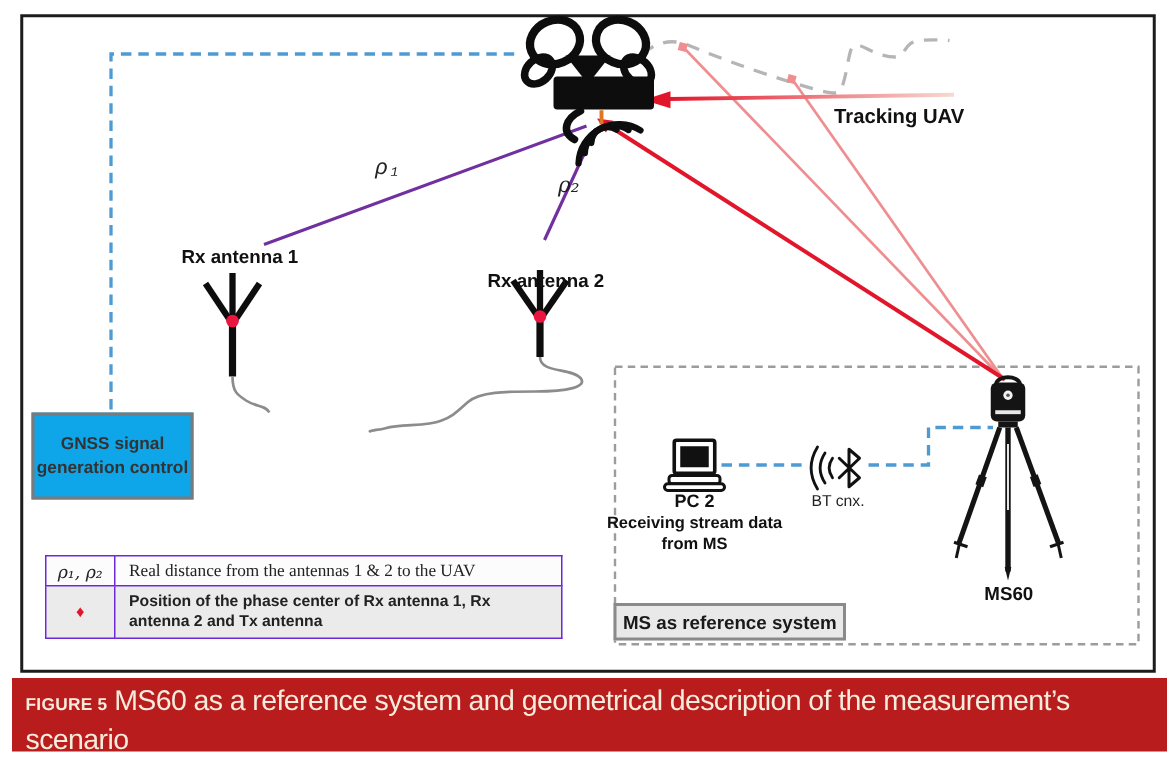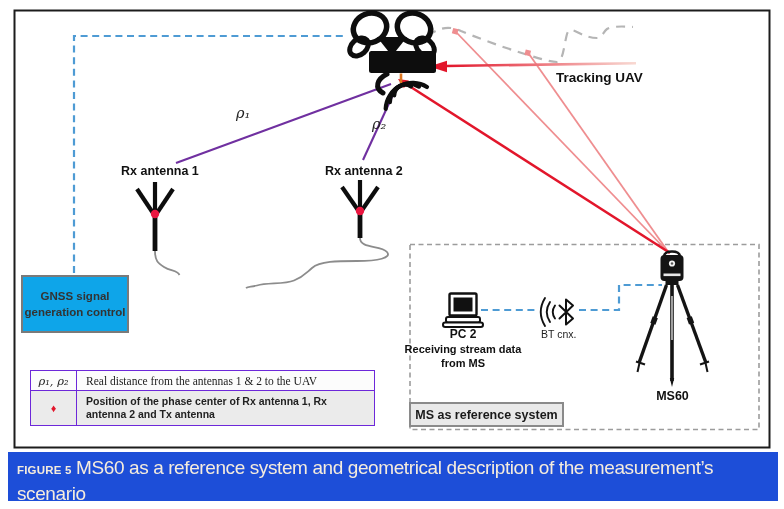--- a/index.html
+++ b/index.html
@@ -3,25 +3,25 @@
 <meta charset="utf-8">
 <style>
   html,body{margin:0;padding:0;background:#ffffff;}
   .page{position:relative;width:784px;height:509px;background:#ffffff;overflow:hidden;
         font-family:"Liberation Sans",sans-serif;}
   .diagram-svg{position:absolute;left:0;top:0;}
   .lbl{position:absolute;color:#111;white-space:nowrap;}
   .lbl-tracking{left:556px;top:70px;font-size:13.5px;font-weight:bold;}
   .lbl-rho{font-family:"DejaVu Serif","Liberation Serif",serif;font-style:italic;
            font-size:14.5px;color:#222;}
-  .lbl-rho1{left:236px;top:105px;}
+  .lbl-rho1{left:250px;top:105px;font-family:Liberation Mono, monospace;}
   .lbl-rho2{left:372px;top:116px;}
   .lbl-rx{font-size:12.5px;font-weight:bold;}
   .lbl-rx1{left:121px;top:164px;}
-  .lbl-rx2{left:325px;top:164px;text-align:right;}
+  .lbl-rx2{left:325px;top:180px;text-align:right;}
   .equip-box{position:absolute;background:#0ea5e9;border:2px solid #7a7a7a;
              display:flex;align-items:center;justify-content:center;text-align:center;
              font-size:11.5px;font-weight:600;color:#333;line-height:16px;}
   .box-gnss{left:21px;top:275px;width:104px;height:54px;}
   .box-signal{left:136px;top:275px;width:106px;height:54px;}
   .box-msref{position:absolute;left:409px;top:402px;width:151px;height:21px;
              background:#e9e9e9;border:2px solid #8a8a8a;display:flex;align-items:center;
              justify-content:center;font-size:12.5px;font-weight:bold;color:#1a1a1a;}
   .lbl-pc2{left:437px;top:327px;width:52px;text-align:center;font-size:12px;font-weight:bold;}
   .lbl-receiving{left:398px;top:342px;width:130px;text-align:center;font-size:11px;
@@ -34,21 +34,21 @@
   td.sym{width:43px;text-align:center;}
   tr.lrow1{height:20px;background:#fcfcfc;}
   tr.lrow2{height:34px;background:#ebebeb;}
   tr.lrow1 td.sym{font-family:"DejaVu Serif","Liberation Serif",serif;font-style:italic;
                   font-size:11.5px;color:#222;}
   tr.lrow1 td.txt{font-family:"Liberation Serif",serif;font-size:11.5px;color:#222;
                   padding-left:9px;}
   tr.lrow2 td.sym{color:#e2162b;font-size:11px;}
   tr.lrow2 td.txt{font-size:10.5px;font-weight:700;color:#222;line-height:13px;
                   padding:4px 6px 4px 9px;}
-  .caption{position:absolute;left:8px;top:452px;width:770px;height:49px;background:#1d4ed8;
+  .caption{position:absolute;left:8px;top:452px;width:770px;height:49px;background:#b91c1c;
            color:#f5ecdd;box-sizing:border-box;padding:4px 40px 0 9px;line-height:23px;}
   .cap-label{font-size:11.5px;font-weight:bold;letter-spacing:0.2px;}
   .cap-text{font-size:19px;letter-spacing:-0.4px;}
 </style>
 </head>
 <body>
 
 <div class="page">
 
   <svg class="diagram-svg" width="784" height="452" viewBox="0 0 784 452">

